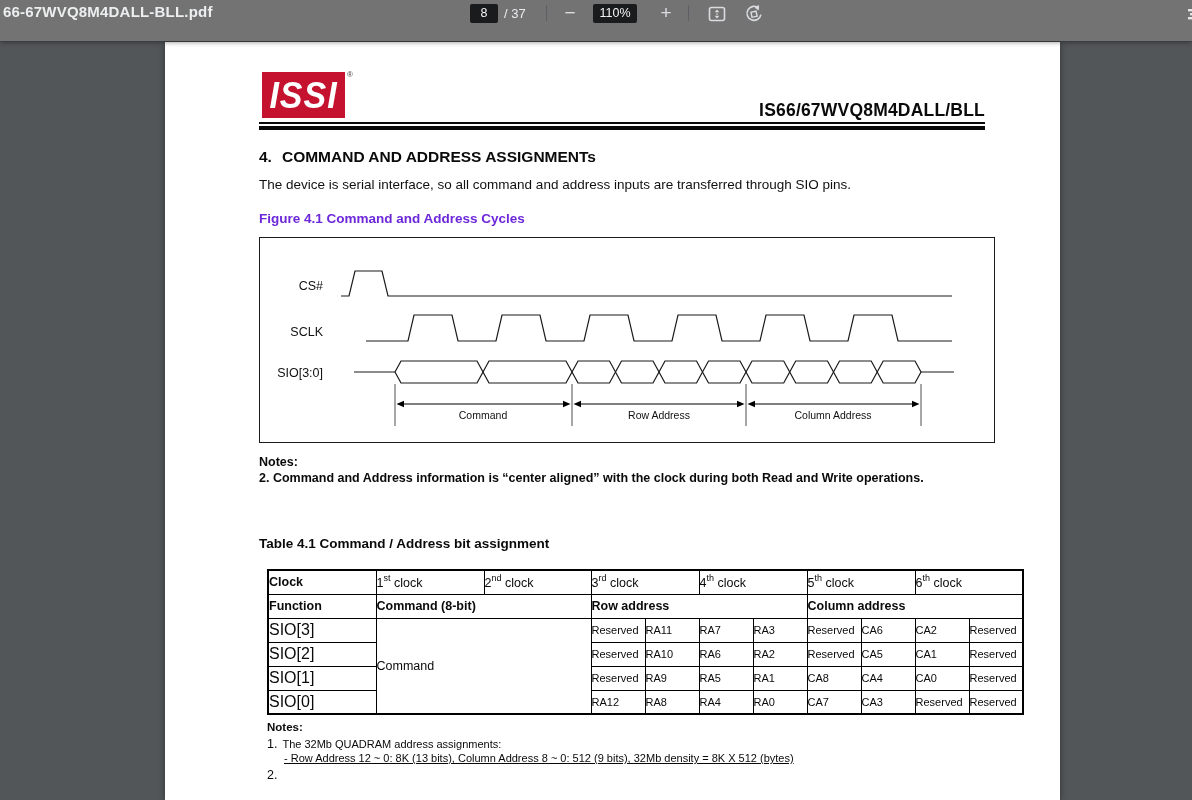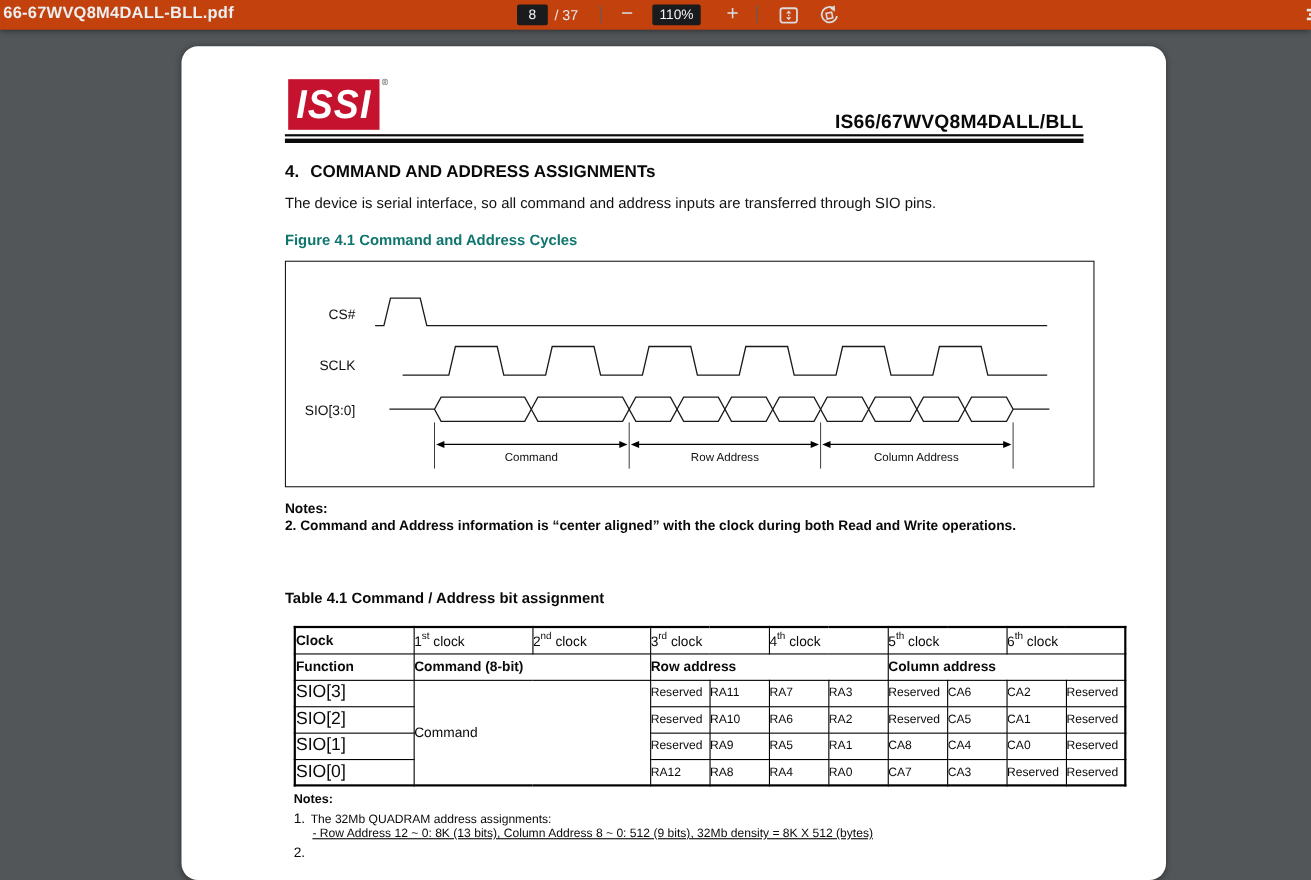--- a/index.html
+++ b/index.html
@@ -1,54 +1,54 @@
 <!DOCTYPE html>
 <html><head>
 <meta charset="utf-8">
 <style>
   * { margin:0; padding:0; box-sizing:border-box; }
   html,body { width:1192px; height:800px; overflow:hidden; background:#525659;
               font-family:"Liberation Sans", sans-serif; }
 
   
-  .toolbar { position:absolute; top:0; left:0; width:1192px; height:27px;
-             background:#c2410c; box-shadow:0 1px 5px rgba(0,0,0,.45); z-index:10; }
+  .toolbar { position:absolute; top:0; left:0; width:1192px; height:41px;
+             background:#737373; box-shadow:0 1px 5px rgba(0,0,0,.45); z-index:10; }
   .tb-filename { position:absolute; left:3px; top:3px; color:#eceeef; font-size:15px;
                  font-weight:600; letter-spacing:.2px; white-space:nowrap; }
   .tb-chip { position:absolute; background:#191b1c; color:#f1f3f4; border-radius:2px;
              text-align:center; font-size:12.5px; line-height:19px; top:4px; }
   .tb-pagebox { left:470px; width:28px; height:19px; }
   .tb-zoomchip { left:593px; width:44px; height:19px; }
   .tb-text { position:absolute; color:#e8eaed; font-size:13px; top:6px; white-space:nowrap; }
   .tb-sep { position:absolute; top:5px; width:1px; height:16px; background:#5c6064; }
   .tb-btn { position:absolute; top:0px; color:#dadce0; font-size:19px; width:22px; height:27px;
             line-height:26px; text-align:center; cursor:pointer; }
   .tb-iconbtn { position:absolute; top:4px; width:20px; height:20px; cursor:pointer; }
   .tb-frag { position:absolute; left:1184px; top:7px; width:8px; height:13px; }
 
   
   .viewer { position:absolute; top:27px; left:0; width:1192px; height:773px; background:#525659; }
   .pdf-page { position:absolute; left:165px; top:15px; width:895px; height:758px; background:#ffffff;
-              box-shadow:0 1px 6px rgba(0,0,0,.4);border-radius:15px; }
+              box-shadow:0 1px 6px rgba(0,0,0,.4); }
   .abs { position:absolute; }
 
   .logo-box { left:97px; top:30px; width:83px; height:46px; display:flex;
               align-items:center; justify-content:center; }
   .logo-text { color:#fff; font-size:34px; font-weight:800; font-style:italic;
                letter-spacing:1px; transform:scaleY(1.08); }
   .reg-mark { left:182px; top:28px; font-size:8px; color:#444; }
   .doc-title { top:58px; right:75px; font-size:17.5px; font-weight:bold; color:#0a0a0a;
                letter-spacing:.2px; }
   .rule-thin  { left:94px; top:80px; width:726px; height:2px; background:#0a0a0a; }
   .rule-thick { left:94px; top:84px; width:726px; height:4px; background:#0a0a0a; }
 
   .sec-head { left:94px; top:106px; font-size:15.5px; font-weight:bold; color:#0a0a0a; }
   .sec-head .gap { display:inline-block; width:10px; }
   .intro { left:94px; top:135px; font-size:13.5px; color:#111; }
-  .fig-caption { left:94px; top:169px; font-size:13.5px; font-weight:bold; color:#0f766e; }
+  .fig-caption { left:94px; top:169px; font-size:13.5px; font-weight:bold; color:#6d28d9; }
 
   .fig-box { left:94px; top:195px; width:736px; height:206px; border:1.4px solid #1c1c1c; }
 
   .notes-block { left:94px; top:412px; font-size:12.5px; font-weight:bold; color:#0a0a0a;
                  line-height:16px; }
   .table-caption { left:94px; top:494px; font-size:13.5px; font-weight:bold; color:#0a0a0a; }
 
   
   .bit-table-wrap { left:102px; top:527px; }
   table.bit { border-collapse:collapse; table-layout:fixed; width:753px;

